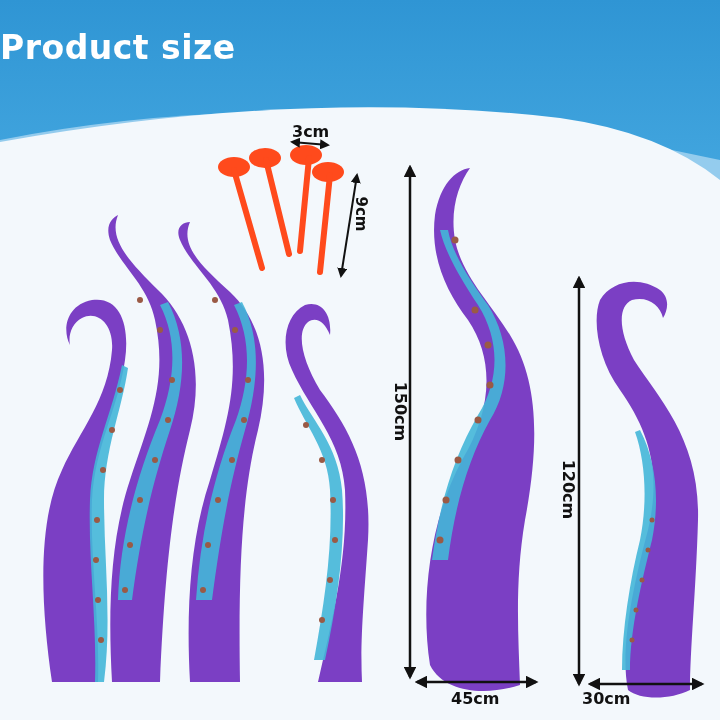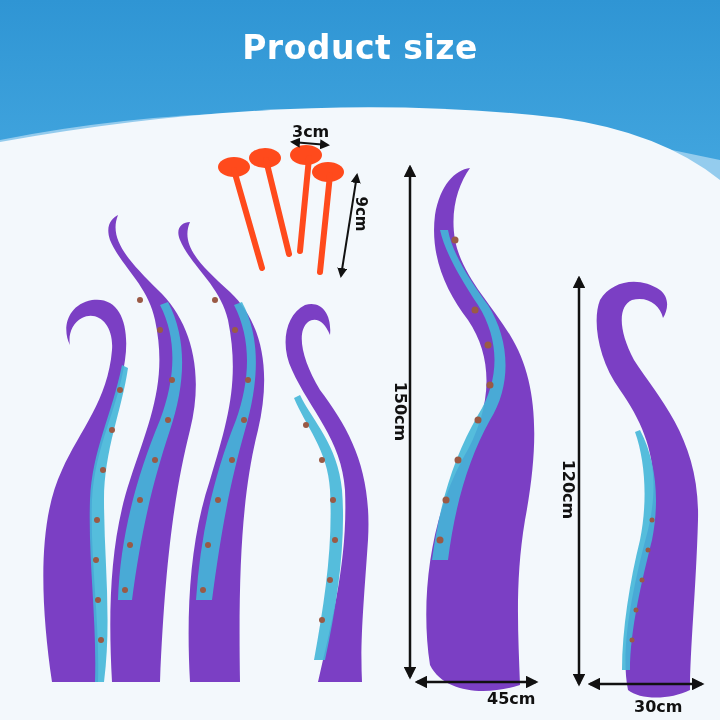--- a/index.html
+++ b/index.html
@@ -1,19 +1,19 @@
 <!DOCTYPE html>
 <html><head>
 <meta charset="utf-8">
 <style>
   html, body { margin: 0; padding: 0; }
   body { width: 720px; height: 720px; overflow: hidden; background: #f3f8fc; font-family: "DejaVu Sans", "Liberation Sans", sans-serif; }
   .canvas { position: relative; width: 720px; height: 720px; overflow: hidden; }
   .bg-svg { position: absolute; left: 0; top: 0; }
-  .title { position: absolute; left: 0; top: 28px; width: 720px; text-align: center; color: #ffffff; font-weight: bold; font-size: 33px; letter-spacing: 0.5px; }
+  .title { position: absolute; left: 0; top: 28px; width: 720px; text-align: left; color: #ffffff; font-weight: bold; font-size: 33px; letter-spacing: 0.5px; }
   .label { position: absolute; color: #111111; font-weight: bold; font-size: 16px; white-space: nowrap; }
   .vlabel { transform: rotate(90deg); transform-origin: center center; }
   .art { position: absolute; left: 0; top: 0; }
 </style>
 </head>
 <body>
 
 <div class="canvas">
 
   <svg class="bg-svg" width="720" height="720" viewBox="0 0 720 720">
@@ -148,17 +148,17 @@
 
     <line x1="410" y1="167" x2="410" y2="677" stroke="#111" stroke-width="2.5" marker-start="url(#ah)" marker-end="url(#ah)"></line>
     <line x1="417" y1="682" x2="536" y2="682" stroke="#111" stroke-width="2.5" marker-start="url(#ah)" marker-end="url(#ah)"></line>
     <line x1="579" y1="278" x2="579" y2="684" stroke="#111" stroke-width="2.5" marker-start="url(#ah)" marker-end="url(#ah)"></line>
     <line x1="590" y1="684" x2="702" y2="684" stroke="#111" stroke-width="2.5" marker-start="url(#ah)" marker-end="url(#ah)"></line>
   </svg>
 
   <div class="label" style="left:292px; top:122px; font-size:16px;">3cm</div>
   <div class="label vlabel" style="left:344px; top:205px; font-size:15px;">9cm</div>
   <div class="label vlabel" style="left:371px; top:402px;">150cm</div>
-  <div class="label" style="left:451px; top:689px;margin-left:36px;">45cm</div>
+  <div class="label" style="left:451px; top:689px;">45cm</div>
   <div class="label vlabel" style="left:539px; top:480px;">120cm</div>
-  <div class="label" style="left:634px; top:689px;margin-top:8px;">30cm</div>
+  <div class="label" style="left:582px; top:689px;">30cm</div>
 
 </div>
 
 </body></html>

